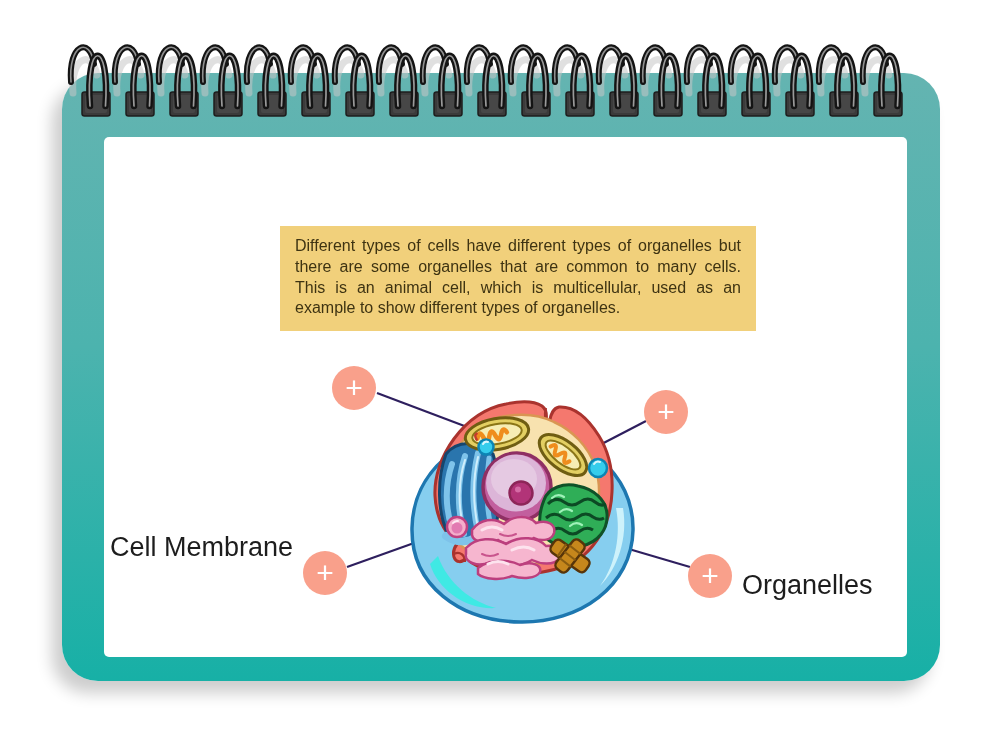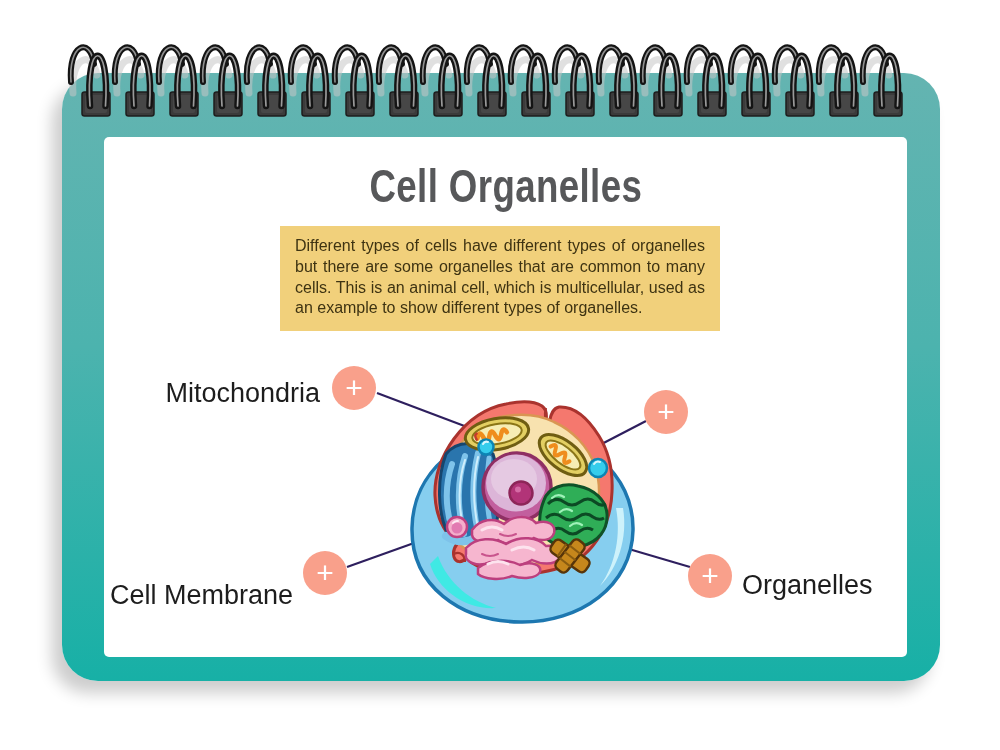--- a/index.html
+++ b/index.html
@@ -28,21 +28,21 @@
     position:absolute; left:104px; top:158px; width:803px; text-align:center; z-index:3;
   }
   .title span {
     display:inline-block; font-size:47px; font-weight:700; color:#57585a;
     transform:scaleX(0.78); transform-origin:center; letter-spacing:0.5px;
     white-space:nowrap;
   }
 
   
   .desc {
-    position:absolute; left:280px; top:226px; width:440px; z-index:3;
+    position:absolute; left:280px; top:226px; width:476px; z-index:3;
     background:#f1d07b; color:#3e3312;
     font-size:16px; line-height:1.3; text-align:justify;
     padding:10px 15px 12px 15px;
   }
 
   
   .callout-label {
     position:absolute; z-index:4; font-size:27px; color:#1d1d1d; white-space:nowrap;
   }
   .plus-btn {
@@ -91,23 +91,20 @@
       <use href="#coil" x="506"></use>
     <use href="#coil" x="550"></use>
       <use href="#coil" x="594"></use>
       <use href="#coil" x="638"></use>
     <use href="#coil" x="682"></use>
       <use href="#coil" x="726"></use>
       <use href="#coil" x="770"></use>
     <use href="#coil" x="814"></use>
   </svg>
 
-  <div class="title">
-    <span>Cell Organelles</span>
-  </div>
 
   <div class="desc">
     <span>Different types of cells have different types of organelles but there are some organelles that are common to many cells. This is an animal cell, which is multicellular, used as an example to show different types of organelles.</span>
   </div>
 
   <svg class="lines" width="1000" height="750" viewBox="0 0 1000 750">
     <line x1="377" y1="393" x2="483" y2="433" stroke="#2e1f5e" stroke-width="2.2"></line>
     <line x1="646" y1="421" x2="540" y2="476" stroke="#2e1f5e" stroke-width="2.2"></line>
     <line x1="347" y1="567" x2="442" y2="533" stroke="#2e1f5e" stroke-width="2.2"></line>
     <line x1="690" y1="567" x2="588" y2="537" stroke="#2e1f5e" stroke-width="2.2"></line>
@@ -192,24 +189,23 @@
       <circle cx="84" cy="59" r="7.5" fill="#35cdec" stroke="#0c85b4" stroke-width="2.5"></circle>
       <path d="M 81 56 a 4 4 0 0 1 5 -2" fill="none" stroke="#d8f6fd" stroke-width="2" stroke-linecap="round"></path>
       <circle cx="196" cy="80" r="9" fill="#35cdec" stroke="#0c85b4" stroke-width="2.5"></circle>
       <path d="M 192 76 a 5 5 0 0 1 6 -2" fill="none" stroke="#d8f6fd" stroke-width="2" stroke-linecap="round"></path>
       <circle cx="55" cy="139" r="10" fill="#f4aecb" stroke="#bf4080" stroke-width="2.5"></circle>
       <circle cx="55" cy="140" r="5.5" fill="#e27ab2"></circle>
       <path d="M 51 135 a 5 5 0 0 1 5 -2" fill="none" stroke="#fde9f3" stroke-width="2" stroke-linecap="round"></path>
     </g>
   </svg>
 
-  <div class="callout-label" style="right:680px; top:378px;">Mitochondria</div>
   <button class="plus-btn" style="left:332px; top:366px;">+</button>
 
   <button class="plus-btn" style="left:644px; top:390px;">+</button>
 
-  <div class="callout-label" style="right:707px; top:580px;">Cell Membrane</div>
+  <div class="callout-label" style="right:707px; top:532px;">Cell Membrane</div>
   <button class="plus-btn" style="left:303px; top:551px;">+</button>
 
   <div class="callout-label" style="left:742px; top:570px;">Organelles</div>
   <button class="plus-btn" style="left:688px; top:554px;">+</button>
 
 </div>
 
 </body></html>

